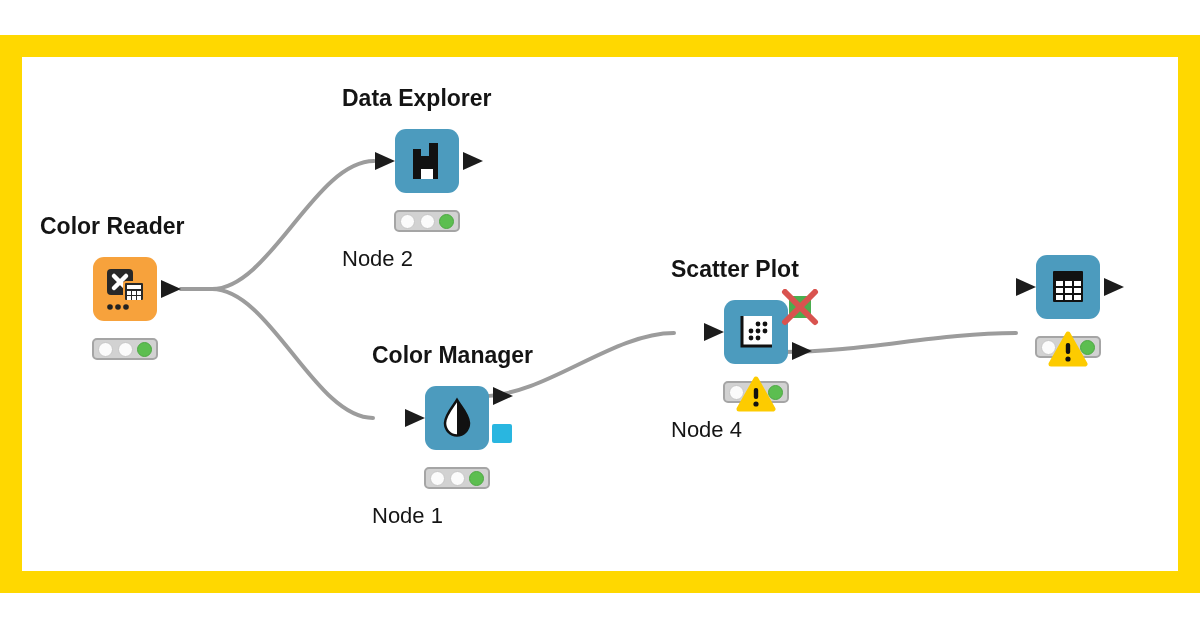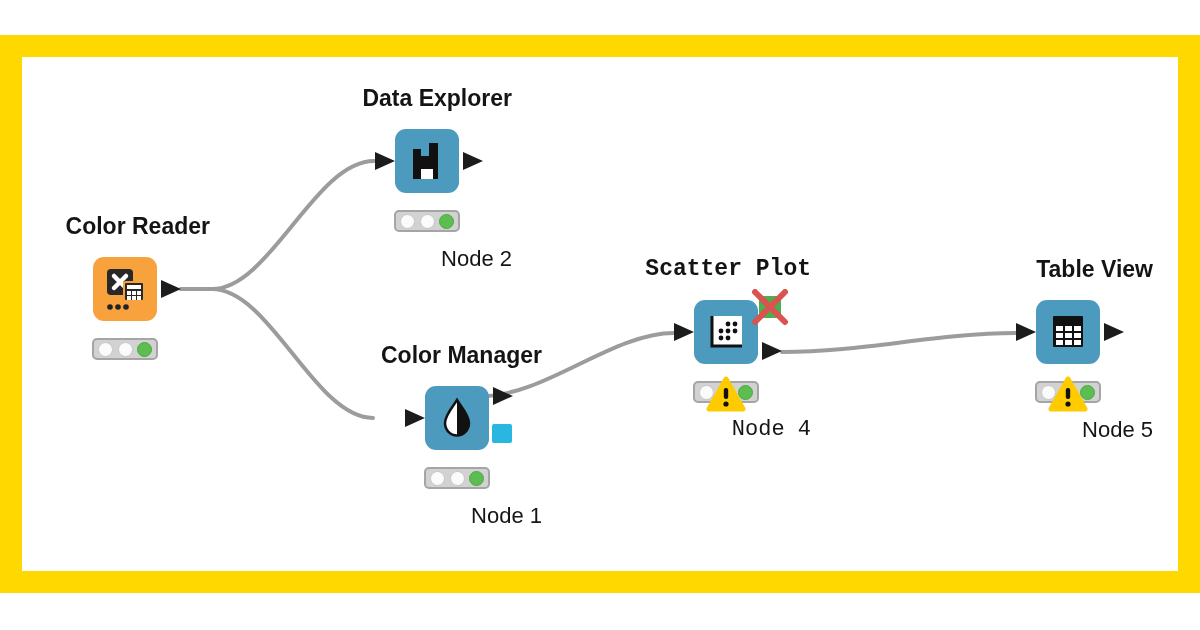--- a/index.html
+++ b/index.html
@@ -7,21 +7,21 @@
     width:1200px;height:630px;position:relative;overflow:hidden;
     background:#ffffff;
     font-family:"Liberation Sans","DejaVu Sans",sans-serif;
   }
   .frame{
     position:absolute;left:0;top:35px;width:1200px;height:558px;
     border:22px solid #FFD800;box-sizing:border-box;pointer-events:none;
   }
   .wire-layer{position:absolute;left:0;top:0;width:1200px;height:630px;}
   .wire{fill:none;stroke:#9C9C9C;stroke-width:4;stroke-linecap:round;}
-  .node-group{position:absolute;width:170px;text-align:right;}
+  .node-group{position:absolute;width:170px;text-align:left;}
   .node-title{
     font-size:23px;font-weight:700;color:#141414;line-height:28px;height:28px;
     margin-bottom:17px;white-space:nowrap;
   }
   .node-area{position:relative;width:64px;height:64px;margin:0 auto;}
   .node-body{
     position:absolute;left:0;top:0;width:64px;height:64px;border-radius:11px;
   }
   .node-blue{background:#4C9BBE;}
   .node-orange{background:#F7A23C;}
@@ -129,21 +129,21 @@
     <div class="sq-port"></div>
   </div>
   <div class="traffic-light">
     <span class="light off"></span>
     <span class="light off"></span>
     <span class="light green"></span>
   </div>
   <div class="node-label">Node 1</div>
 </div>
 
-<div class="node-group" style="left:641px;top:255px;font-family:Liberation Mono, monospace;">
+<div class="node-group" style="left:671px;top:255px;">
   <div class="node-title">Scatter Plot</div>
   <div class="node-area">
     <div class="node-body node-blue"></div>
     <svg class="node-icon" viewBox="0 0 64 64">
       <rect x="17" y="16" width="31" height="31" fill="#fff"></rect>
       <path d="M18 16 V 46 H 48" fill="none" stroke="#111" stroke-width="3"></path>
       <circle cx="34" cy="24" r="2.4" fill="#111"></circle>
         <circle cx="41" cy="24" r="2.4" fill="#111"></circle>
       <circle cx="27" cy="31" r="2.4" fill="#111"></circle>
         <circle cx="34" cy="31" r="2.4" fill="#111"></circle>
@@ -165,21 +165,20 @@
     <svg class="warn-badge" viewBox="0 0 40 40">
       <path d="M20 4 L37 34 L3 34 Z" fill="#FDCB00" stroke="#FDCB00" stroke-width="5" stroke-linejoin="round"></path>
       <rect x="17.8" y="13" width="4.4" height="11" rx="2" fill="#111"></rect>
       <circle cx="20" cy="29" r="2.6" fill="#111"></circle>
     </svg>
   </div>
   <div class="node-label">Node 4</div>
 </div>
 
 <div class="node-group" style="left:983px;top:255px;">
-  <div class="node-title">Table View</div>
   <div class="node-area">
     <div class="node-body node-blue"></div>
     <svg class="node-icon" viewBox="0 0 64 64">
       <rect x="17" y="16" width="30" height="31" rx="1" fill="#111"></rect>
       <rect x="20" y="26" width="7" height="5" fill="#fff"></rect>
         <rect x="29" y="26" width="7" height="5" fill="#fff"></rect>
         <rect x="38" y="26" width="7" height="5" fill="#fff"></rect>
       <rect x="20" y="33" width="7" height="5" fill="#fff"></rect>
         <rect x="29" y="33" width="7" height="5" fill="#fff"></rect>
         <rect x="38" y="33" width="7" height="5" fill="#fff"></rect>
@@ -193,14 +192,13 @@
   <div class="traffic-light">
     <span class="light off"></span>
     <span class="light off"></span>
     <span class="light green"></span>
     <svg class="warn-badge" viewBox="0 0 40 40">
       <path d="M20 4 L37 34 L3 34 Z" fill="#FDCB00" stroke="#FDCB00" stroke-width="5" stroke-linejoin="round"></path>
       <rect x="17.8" y="13" width="4.4" height="11" rx="2" fill="#111"></rect>
       <circle cx="20" cy="29" r="2.6" fill="#111"></circle>
     </svg>
   </div>
-  <div class="node-label">Node 5</div>
 </div>
 
 </body></html>

